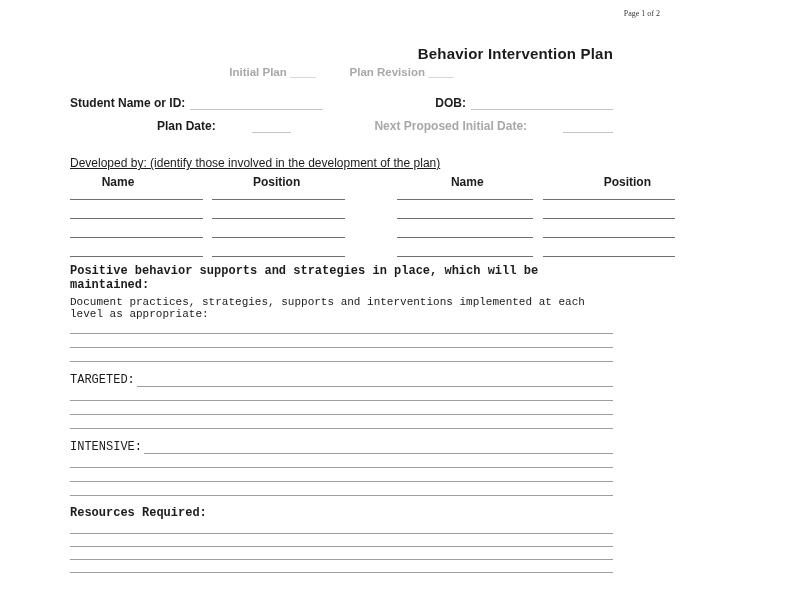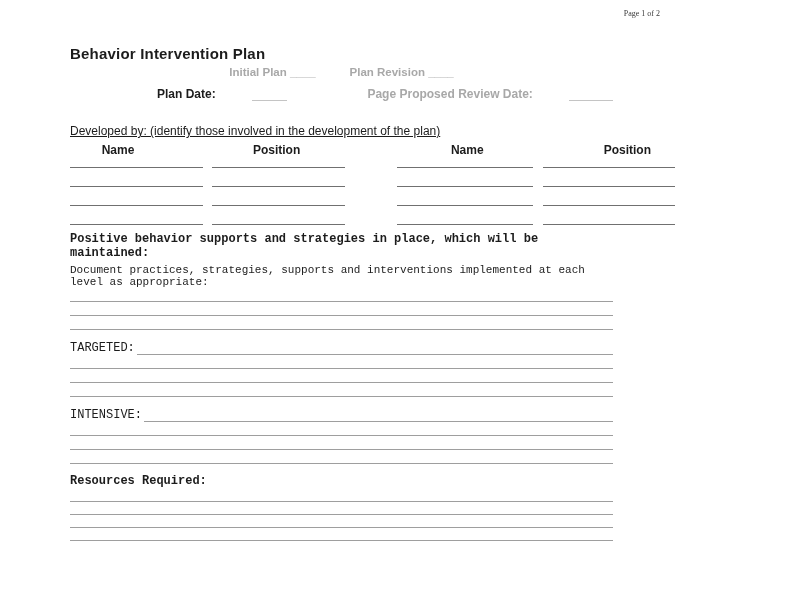--- a/index.html
+++ b/index.html
@@ -22,21 +22,21 @@
   .page-num {
     position: absolute;
     top: 9px;
     right: 25px;
     font-family: "Liberation Serif", serif;
     font-size: 8px;
     color: #3a3a3a;
   }
   .title {
     margin-top: 45px;
-    text-align: left;
+    text-align: right;
     font-size: 15px;
     font-weight: bold;
     letter-spacing: .2px;
   }
   .subtitle {
     margin-top: 4px;
     display: flex;
     justify-content: center;
     gap: 34px;
     font-size: 11.5px;
@@ -89,26 +89,33 @@
   <div class="page-num">Page 1 of 2</div>
 
   <div class="content">
     <div class="title">Behavior Intervention Plan</div>
 
     <div class="subtitle">
       <span>Initial Plan ____</span>
       <span>Plan Revision ____</span>
     </div>
 
+    <div class="form-row row1">
+      <span class="b">Student Name or ID:</span>
+      <span class="uline w133"></span>
+      <span class="spacer"></span>
+      <span class="b">DOB:</span>
+      <span class="uline w142"></span>
+    </div>
 
     <div class="form-row row2">
       <span class="b">Plan Date:</span>
       <span class="uline w91"></span>
       <span class="gap49"></span>
-      <span class="gray">Page Proposed Review Date:</span>
+      <span class="gray">Next Proposed Initial Date:</span>
       <span class="uline w115"></span>
     </div>
 
     <div class="dev-caption">Developed by: (identify those involved in the development of the plan)</div>
 
     <div class="dev-grid dev-head">
       <div class="c1">Name</div>
       <div class="g1"></div>
       <div class="c2">Position</div>
       <div class="g2"></div>

